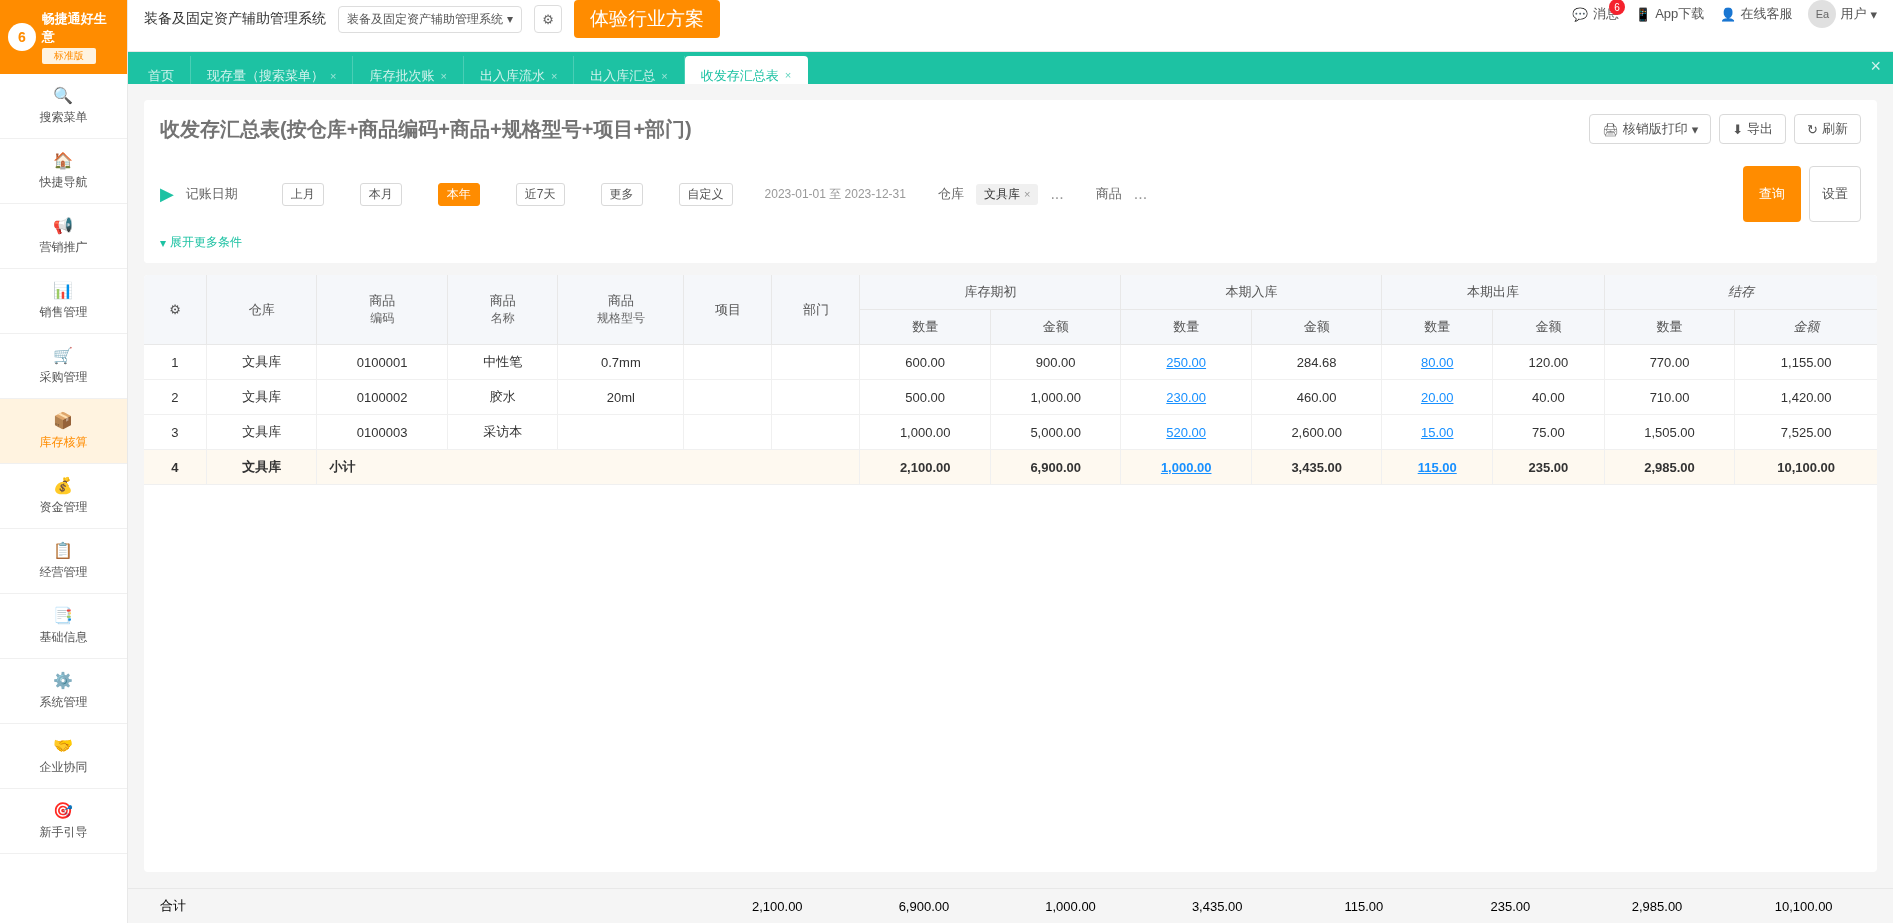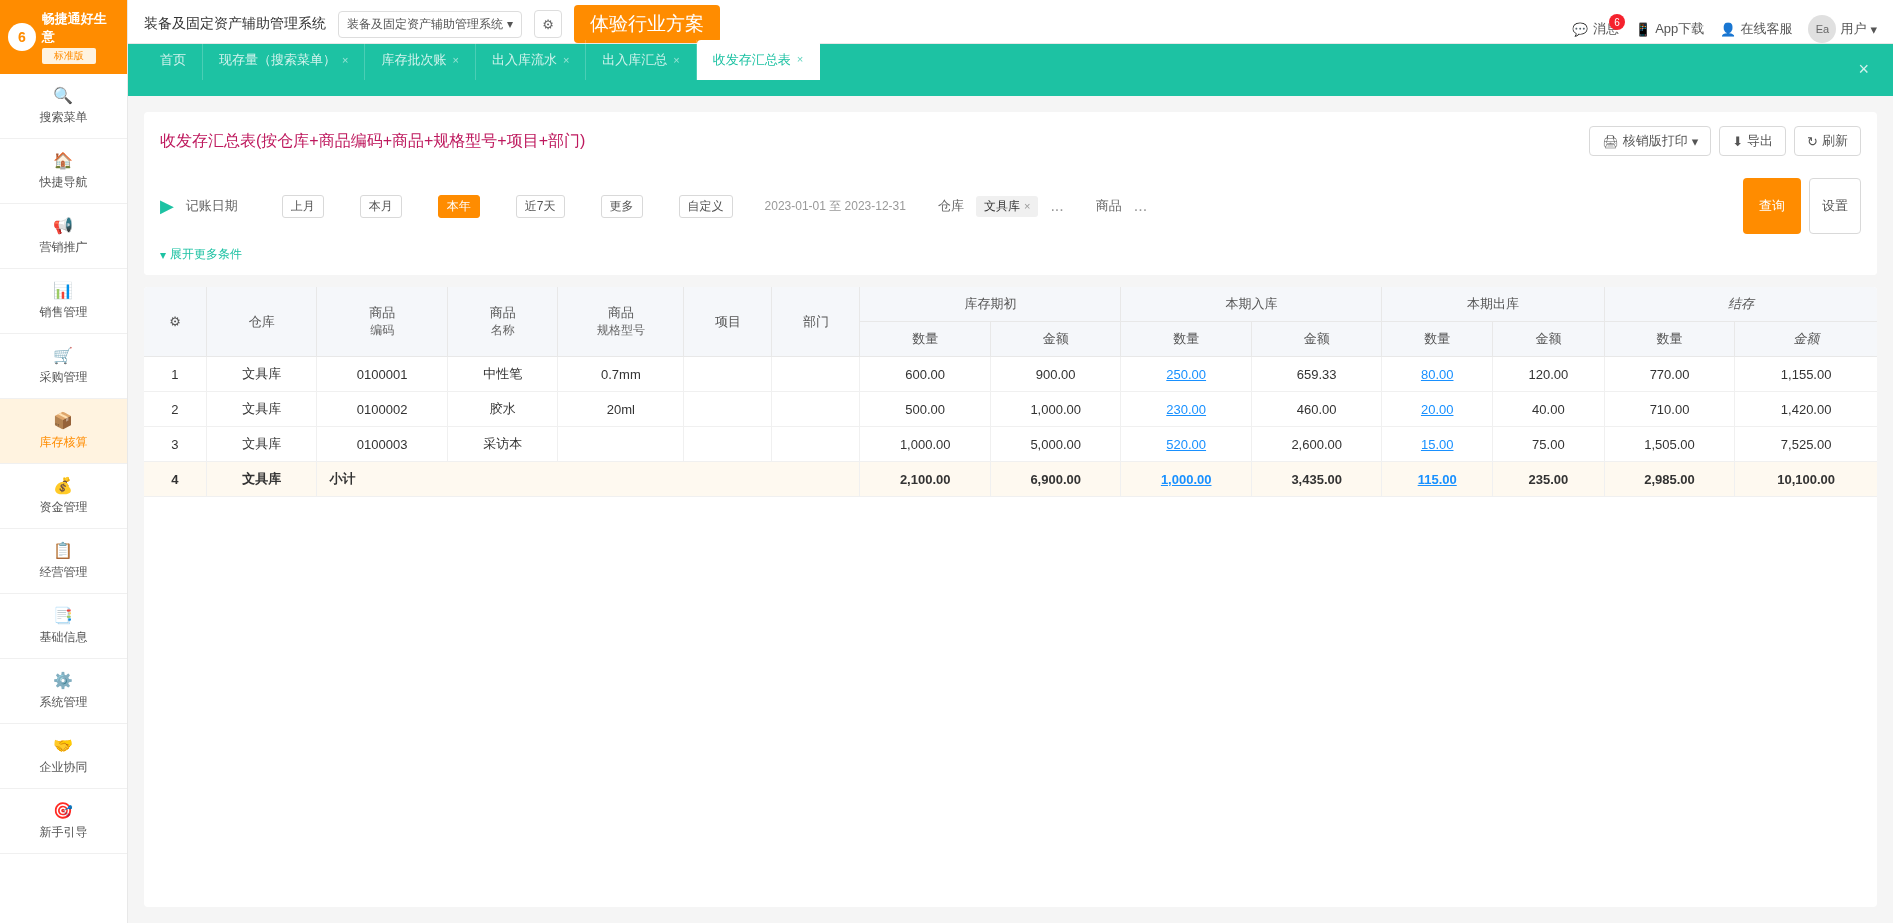--- a/index.html
+++ b/index.html
@@ -11,43 +11,43 @@
     .sidebar-logo-icon { width: 28px; height: 28px; background: #fff; border-radius: 50%; display: flex; align-items: center; justify-content: center; color: #ff8c00; font-weight: bold; font-size: 14px; }
     .sidebar-badge { background: #fff3e0; color: #ff8c00; font-size: 10px; padding: 1px 12px; border-radius: 2px; margin-top: 2px; display: inline-block; }
     .sidebar-item { display: flex; flex-direction: column; align-items: center; padding: 12px 8px; cursor: pointer; color: #555; font-size: 12px; gap: 4px; border-bottom: 1px solid #f0f0f0; }
     .sidebar-item.active { background: #fff3e0; color: #ff8c00; }
     .sidebar-item-icon { font-size: 16px; }
 
     
     .main { flex: 1; display: flex; flex-direction: column; overflow: hidden; }
 
     
-    .top-header { background: #fff; border-bottom: 1px solid #e8e8e8; padding: 0 16px; display: flex; align-items: flex-end; justify-content: space-between; height: 44px; flex-shrink: 0; }
+    .top-header { background: #fff; border-bottom: 1px solid #e8e8e8; padding: 0 16px; display: flex; align-items: flex-start; justify-content: space-between; height: 52px; flex-shrink: 0; }
     .top-header-left { display: flex; align-items: center; gap: 12px; }
     .system-title { font-size: 14px; color: #333; }
     .header-select { border: 1px solid #ddd; border-radius: 4px; padding: 4px 8px; font-size: 12px; color: #555; cursor: pointer; display: flex; align-items: center; gap: 4px; }
     .gear-btn { width: 28px; height: 28px; border: 1px solid #ddd; border-radius: 4px; display: flex; align-items: center; justify-content: center; cursor: pointer; color: #666; }
     .trial-btn { background: #ff8c00; color: #fff; border: none; border-radius: 4px; padding: 6px 16px; font-size: 19px; cursor: pointer; }
     .top-header-right { display: flex; align-items: center; gap: 16px; color: #555; font-size: 13px; }
     .header-icon-item { display: flex; align-items: center; gap: 4px; cursor: pointer; position: relative; }
     .badge-red { background: #f5222d; color: #fff; border-radius: 50%; width: 16px; height: 16px; font-size: 10px; display: flex; align-items: center; justify-content: center; position: absolute; top: -6px; right: -6px; }
     .user-avatar { width: 28px; height: 28px; background: #e0e0e0; border-radius: 50%; display: flex; align-items: center; justify-content: center; font-size: 11px; color: #666; }
 
     
-    .tab-bar { background: #1dc2a3; display: flex; align-items: flex-end; padding: 16px; flex-shrink: 0; height: 52px; }
+    .tab-bar { background: #1dc2a3; display: flex; align-items: flex-start; padding: 4px; flex-shrink: 0; height: 32px; }
     .tab { padding: 0 16px; height: 40px; display: flex; align-items: center; gap: 6px; color: rgba(255,255,255,0.8); font-size: 13px; cursor: pointer; border-right: 1px solid rgba(255,255,255,0.2); white-space: nowrap; }
     .tab.active { background: #fff; color: #1dc2a3; font-weight: 500; border-radius: 4px 4px 0 0; font-family: Liberation Mono, monospace; }
     .tab-close { font-size: 11px; color: inherit; opacity: 0.7; cursor: pointer; }
     .tab-bar-close { margin-left: auto; margin-right: 8px; color: #fff; cursor: pointer; font-size: 18px; opacity: 0.8; }
 
     
     .page-content { flex: 1; overflow-y: auto; background: #f5f5f5; padding: 16px; display: flex; flex-direction: column; gap: 12px; }
 
     
-    .page-title { font-size: 16px; font-weight: 400; color: #be185d; }
+    .page-title { font-size: 20px; font-weight: 700; color: #737373; }
 
     
     .filter-card { background: #fff; border-radius: 4px; padding: 12px 16px; display: flex; flex-direction: column; gap: 8px; }
     .filter-row { display: flex; align-items: center; gap: 12px; flex-wrap: wrap; }
     .filter-arrow { color: #1dc2a3; font-size: 18px; cursor: pointer; }
     .filter-label { color: #666; font-size: 13px; }
     .date-btns { display: flex; gap: 4px; align-items: center; }
     .date-btn { padding: 2px 8px; border-radius: 3px; border: 1px solid #d9d9d9; background: #fff; color: #555; font-size: 12px; cursor: pointer; margin-left: 32px; }
     .date-btn.active { background: #ff8c00; color: #fff; border-color: #ff8c00; }
     .date-range { color: #999; font-size: 12px; margin-left: 20px; }
@@ -294,21 +294,21 @@
     <td>1</td>
     <td>文具库</td>
     <td>0100001</td>
     <td>中性笔</td>
     <td>0.7mm</td>
     <td></td>
     <td></td>
     <td>600.00</td>
     <td>900.00</td>
     <td><span class="link-text">250.00</span></td>
-    <td>659.33</td>
+    <td>284.68</td>
     <td><span class="link-text">80.00</span></td>
     <td>120.00</td>
     <td>770.00</td>
     <td>1,155.00</td>
   </tr>
             <tr>
     <td>2</td>
     <td>文具库</td>
     <td>0100002</td>
     <td>胶水</td>
@@ -353,14 +353,29 @@
   <td>235.00</td>
   <td>2,985.00</td>
   <td>10,100.00</td>
 </tr>
           </tbody>
       </table>
     </div>
 
   </div>
 
-
+  <div class="page-bottom" id="footer-row">
+  <div style="display:flex;align-items:center;width:100%;font-size:13px;font-weight:500;">
+    <div style="width:560px;padding-left:16px;">合计</div>
+    <div style="flex:1;display:flex;">
+      <div style="flex:1;text-align:center;">2,100.00</div>
+      <div style="flex:1;text-align:center;">6,900.00</div>
+      <div style="flex:1;text-align:center;">1,000.00</div>
+      <div style="flex:1;text-align:center;">3,435.00</div>
+      <div style="flex:1;text-align:center;">115.00</div>
+      <div style="flex:1;text-align:center;">235.00</div>
+      <div style="flex:1;text-align:center;">2,985.00</div>
+      <div style="flex:1;text-align:center;">10,100.00</div>
+    </div>
+  </div>
 </div>
 
+</div>
+
 </body></html>

